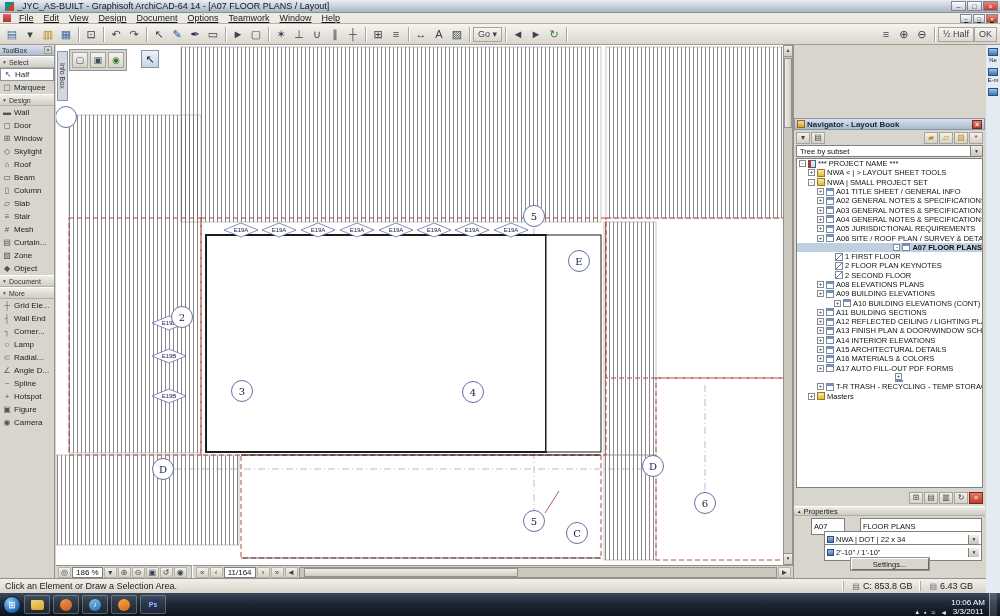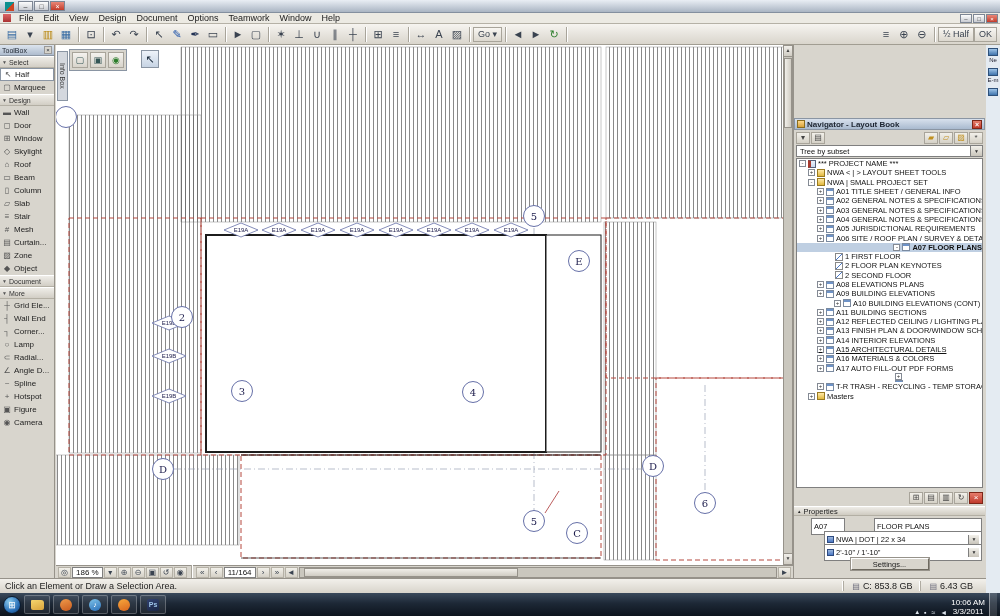--- a/index.html
+++ b/index.html
@@ -12,21 +12,21 @@
     display:flex;align-items:center;padding:0 2px;box-sizing:border-box;}
   .app-icon{width:9px;height:9px;background:linear-gradient(135deg,#0e8f8f 50%,#cc4422 50%);margin:0 3px;flex:none;}
   .titlebar .title{flex:1;font-size:9px;color:#14161a;white-space:nowrap;overflow:hidden;}
   .winbtn{width:15px;height:10px;margin-left:1px;background:linear-gradient(#fdfdfd,#c9ccd2);
     border:1px solid #7d8694;font-size:7px;line-height:9px;text-align:center;color:#333;flex:none;box-sizing:border-box;}
   .winbtn.close{background:linear-gradient(#e98778,#c23b2a);color:#fff;}
   .winbtn.small{width:12px;height:9px;font-size:6px;line-height:8px;}
 
   
   .menubar{position:absolute;left:0;top:13px;width:1000px;height:11px;background:#eceae3;
-    border-bottom:1px solid #b5b1a6;display:flex;align-items:center;box-sizing:border-box;}
+    border-bottom:1px solid #b5b1a6;display:flex;align-items:center;box-sizing:border-box;text-decoration:underline;}
   .doc-icon{width:8px;height:8px;background:linear-gradient(#d66,#a33);margin:0 3px;flex:none;}
   .menu-item{padding:0 5px;font-size:9px;color:#1a1a1a;}
   .menu-right{margin-left:auto;display:flex;padding-right:2px;}
 
   
   .toolbar{position:absolute;left:0;top:24px;width:1000px;height:21px;
     background:linear-gradient(#f6f4f0,#d9d5cc);border-bottom:1px solid #a19d92;
     display:flex;align-items:center;padding:0 3px;box-sizing:border-box;}
   .tbtn{width:18px;height:17px;display:flex;align-items:center;justify-content:center;
     font-size:11px;color:#3a4350;flex:none;}
@@ -113,21 +113,21 @@
   .ti-book{background:linear-gradient(#eaf1fa,#c8d8ee);border:1px solid #55617a;border-left:3px solid #a63a2e;}
   .ti-folder{background:linear-gradient(#ffe9a8,#e2b93f);border:1px solid #9a7a20;}
   .ti-layout{background:#fff;border:1px solid #7a8aa0;box-shadow:inset 0 2px 0 #6e93c8;}
   .ti-drawing{border:1px solid #888;background:linear-gradient(135deg,#fff 42%,#4a77c4 42%,#4a77c4 58%,#fff 58%);}
   .nav-bottom{position:absolute;left:2px;right:2px;top:446px;height:13px;display:flex;justify-content:flex-end;gap:1px;align-items:center;}
 
   .props-header{position:absolute;left:0;right:0;top:461px;height:10px;
     background:linear-gradient(#efede8,#cfcbc1);border-top:1px solid #fff;border-bottom:1px solid #b3afa4;
     display:flex;align-items:center;gap:3px;font-size:7.5px;padding:0 4px;color:#222;box-sizing:border-box;}
   .props-header .tri{font-size:5px;}
-  .prow{position:absolute;left:3px;right:3px;height:17px;display:flex;gap:16px;padding-left:14px;}
+  .prow{position:absolute;left:3px;right:3px;height:17px;display:flex;gap:2px;padding-left:14px;}
   .pfield{background:#fff;border:1px solid #7f7f7f;font-size:7.5px;display:flex;align-items:center;
     padding:0 2px;box-sizing:border-box;overflow:hidden;white-space:nowrap;}
   .pfield.id{width:34px;flex:none;}
   .pfield.grow{flex:1;margin-left:13px;}
   .cicon{width:7px;height:7px;background:linear-gradient(#9db8dd,#4a77c4);border:1px solid #2d4a80;
     margin-right:2px;flex:none;box-sizing:border-box;}
   .pdd{margin-left:auto;width:10px;height:9px;background:linear-gradient(#f2f0ea,#c9c5bb);
     border-left:1px solid #7f7f7f;text-align:center;font-size:5px;line-height:9px;color:#333;flex:none;}
   .settings-btn{position:absolute;left:50%;transform:translateX(-50%);top:513px;width:78px;height:12px;
     background:#d8d5cd;border:1px solid;border-color:#fff #6e6a60 #6e6a60 #fff;box-shadow:0 0 0 1px #96928a;
@@ -165,20 +165,21 @@
   .clock{text-align:center;font-size:8px;line-height:9px;color:#fff;padding:0 4px;}
   .show-desktop{width:7px;height:23px;background:rgba(255,255,255,.15);border-left:1px solid rgba(255,255,255,.45);flex:none;}
 </style>
 </head>
 <body>
 
 <div class="screen">
 
   <div class="titlebar">
     <div class="app-icon"></div>
+    <div class="title">_JYC_AS-BUILT - Graphisoft ArchiCAD-64 14 - [A07 FLOOR PLANS / Layout]</div>
     <div id="title-controls" style="display:flex">
         <div class="winbtn">–</div>
         <div class="winbtn">□</div>
         <div class="winbtn close">×</div>
       </div>
   </div>
 
   <div class="menubar">
     <div class="doc-icon"></div>
     <div id="menu-items" style="display:flex">
@@ -654,21 +655,21 @@
         <div class="tree-row" style="padding-left: 20px;">
           <div class="expand">+</div>
           <div class="ti ti-layout"></div>
           <div class="tl">A13 FINISH PLAN &amp; DOOR/WINDOW SCHEDULES</div>
         </div>
         <div class="tree-row" style="padding-left: 20px;">
           <div class="expand">+</div>
           <div class="ti ti-layout"></div>
           <div class="tl">A14 INTERIOR ELEVATIONS</div>
         </div>
-        <div class="tree-row" style="padding-left: 20px; text-decoration: underline;">
+        <div class="tree-row" style="padding-left: 20px;">
           <div class="expand">+</div>
           <div class="ti ti-layout"></div>
           <div class="tl">A15 ARCHITECTURAL DETAILS</div>
         </div>
         <div class="tree-row" style="padding-left: 20px;">
           <div class="expand">+</div>
           <div class="ti ti-layout"></div>
           <div class="tl">A16 MATERIALS &amp; COLORS</div>
         </div>
         <div class="tree-row" style="padding-left: 20px;">

